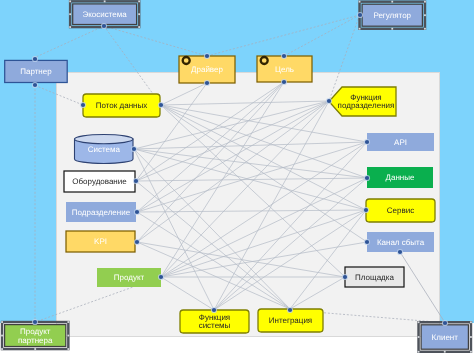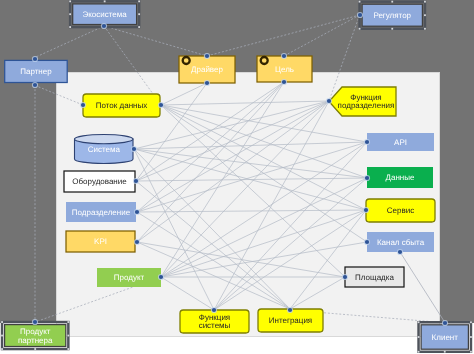--- a/index.html
+++ b/index.html
@@ -1,18 +1,18 @@
 <!DOCTYPE html>
 <html><head>
 <meta charset="utf-8">
 <style>
   html,body{margin:0;padding:0;background:#ffffff;}
   body{width:474px;height:354px;overflow:hidden;
        font-family:"Liberation Sans",sans-serif;}
-  #stage{position:relative;width:474px;height:323px;background:#737373;}
+  #stage{position:relative;width:474px;height:323px;background:#7dd3fc;}
   svg#root{position:absolute;left:0;top:0;display:block;}
   text{-webkit-font-smoothing:antialiased;text-rendering:geometricPrecision;}
   #stage{transform:translateZ(0);}
   text{font-family:"Liberation Sans",sans-serif;}
 </style>
 </head>
 <body>
 
 <div id="stage">
   <svg id="root" width="474" height="354" viewBox="0 0 474 354">

